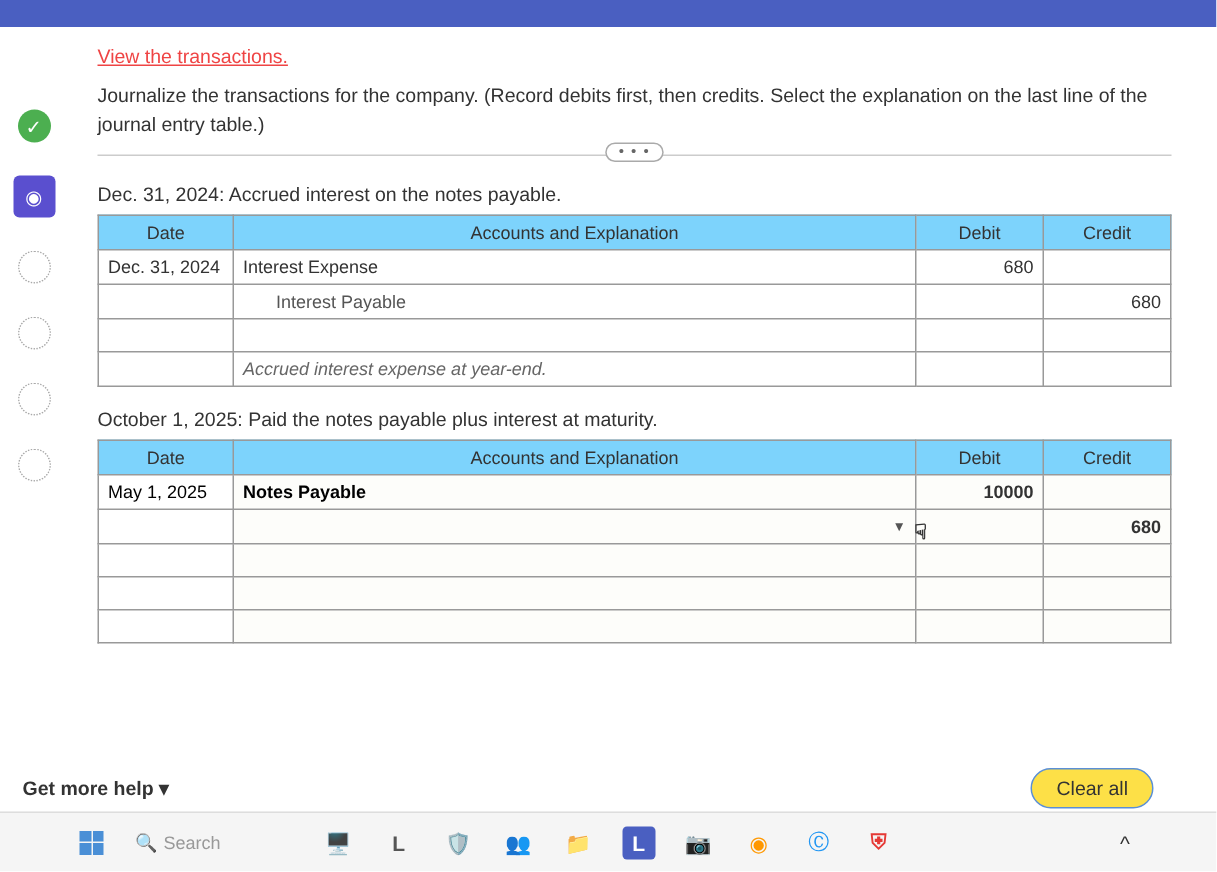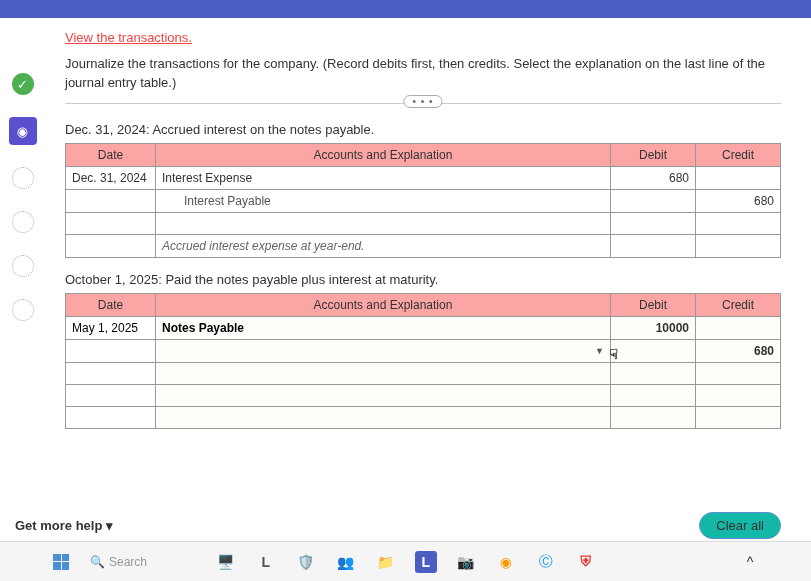--- a/index.html
+++ b/index.html
@@ -74,47 +74,47 @@
       border-collapse: collapse;
       margin-bottom: 14px;
     }
     table.journal th, table.journal td {
       border: 1px solid #999;
       padding: 4px 6px;
       font-size: 12px;
       height: 22px;
       vertical-align: middle;
     }
-    table.journal th { background: #fca5a5; font-weight: normal; text-align: center; }
+    table.journal th { background: #7dd3fc; font-weight: normal; text-align: center; }
     .col-date { width: 90px; }
     .col-acct { }
     .col-amt { width: 85px; text-align: right; margin-top: 17px; }
     .indent { padding-left: 28px !important; color: #555; }
     .italic { font-style: italic; color: #666; }
     .placeholder-text { color: #000000; }
     .input-cell { background: #fdfdfa; font-weight: bold; }
     .dropdown-arrow {
       float: right;
       font-size: 9px;
       color: #555;
     }
     .footer-bar {
       position: absolute;
       bottom: 42px;
       left: 0;
-      right: 0;
+      right: 12px;
       display: flex;
       justify-content: space-between;
       align-items: center;
       padding: 0 30px 0 15px;
     }
     .get-help { font-size: 13px; font-weight: bold; color: #333; }
     .clear-btn {
       border: 1.5px solid #5a8fd6;
-      background: #14b8a6;
+      background: #fde047;
       color: #333;
       border-radius: 18px;
       padding: 5px 16px;
       font-size: 13px;
       cursor: pointer;
     }
     .taskbar {
       position: absolute;
       bottom: 0;
       left: 0;

